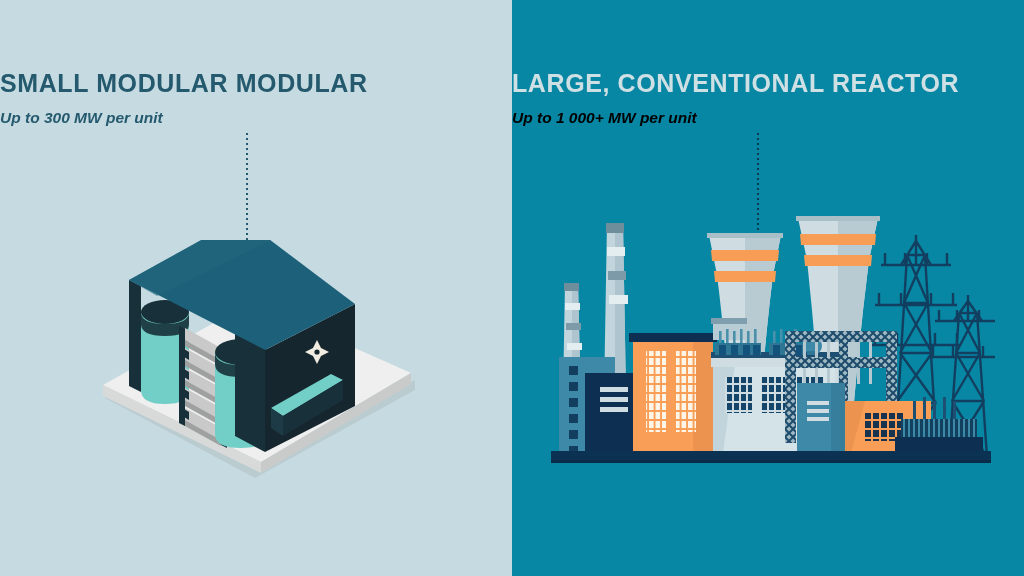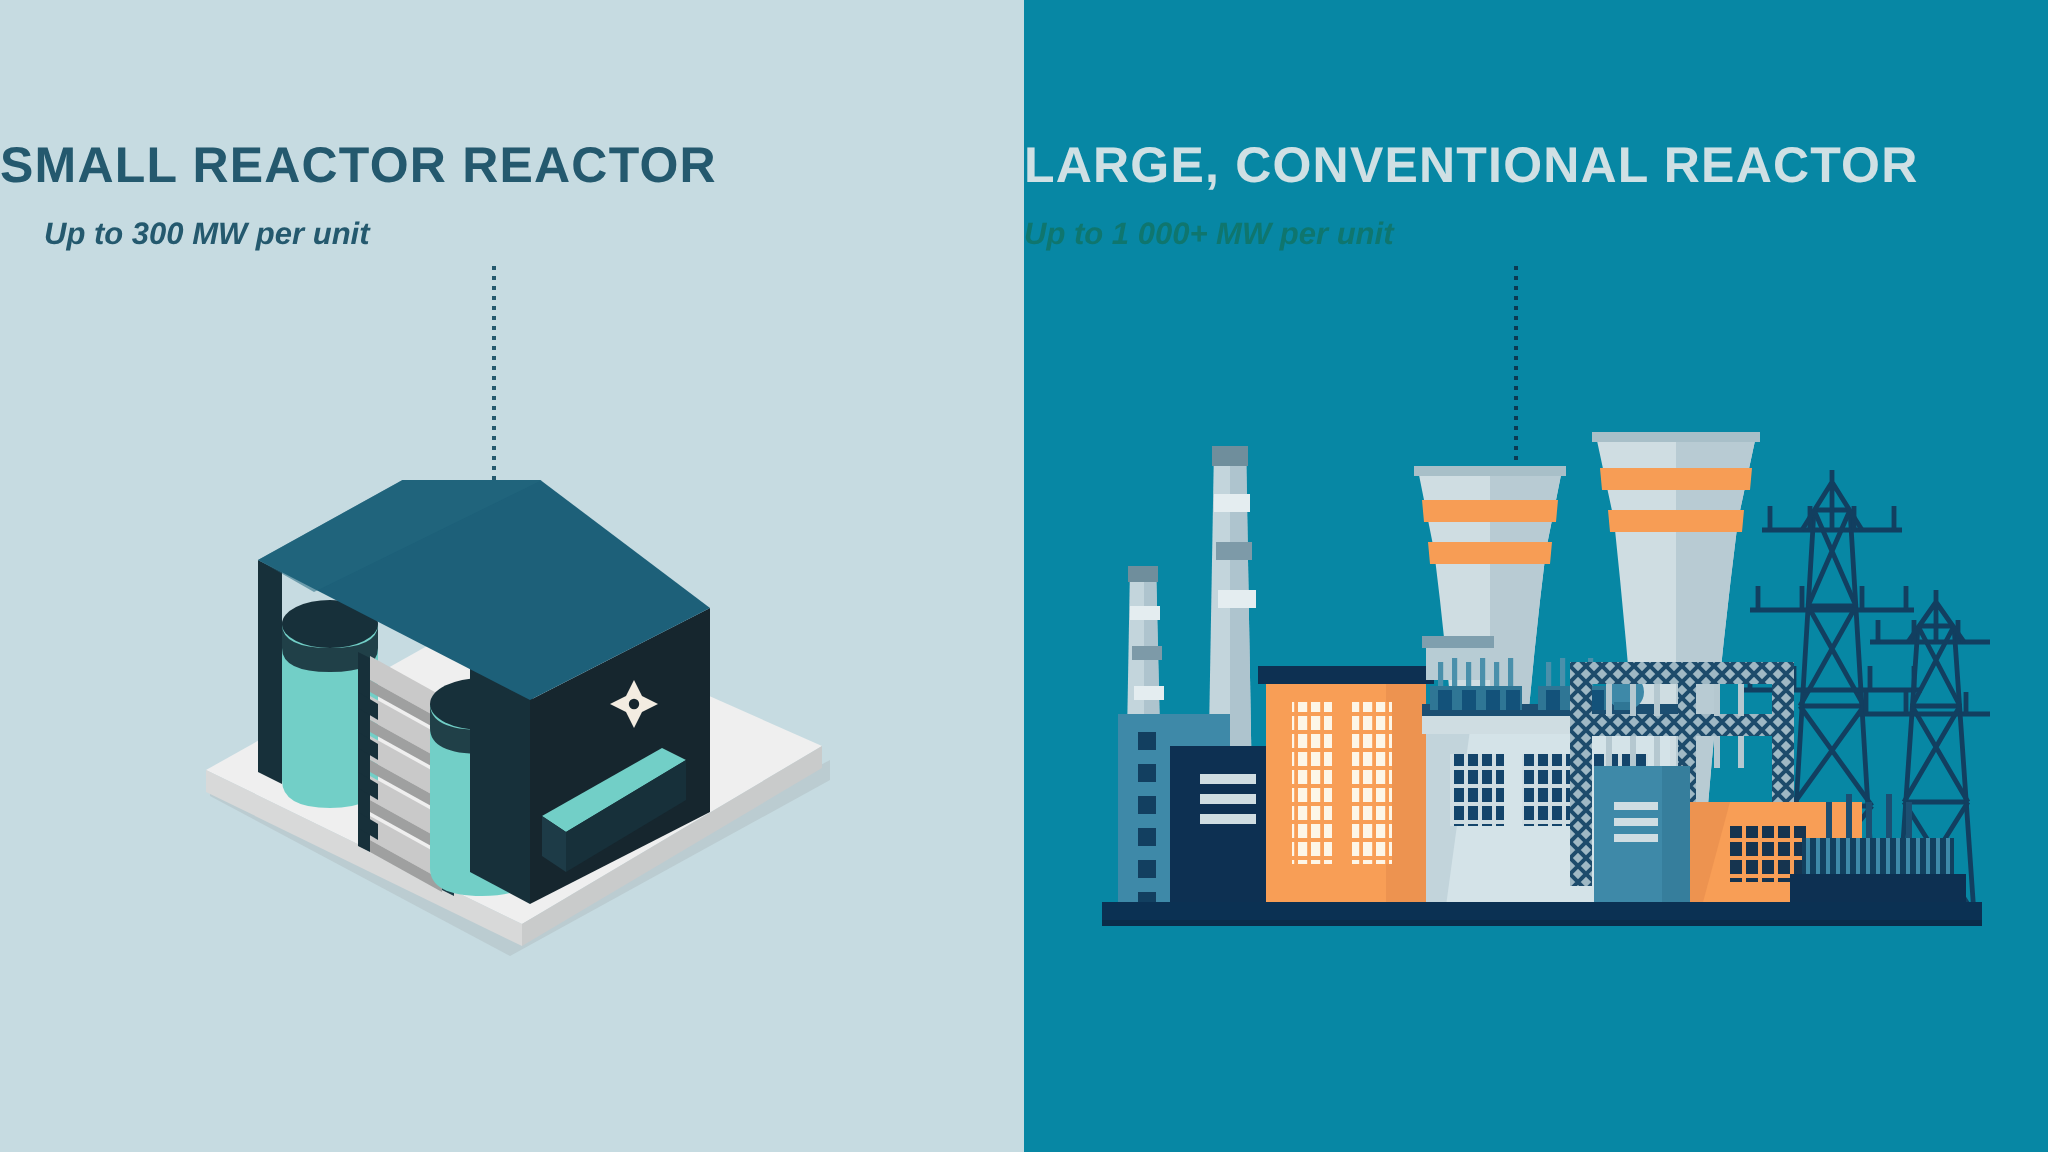--- a/index.html
+++ b/index.html
@@ -19,24 +19,24 @@
     font-size:25px;font-weight:bold;letter-spacing:0.6px;
     margin:0;line-height:1;white-space:nowrap;
   }
   .subtitle{
     font-size:15.5px;font-weight:bold;font-style:italic;
     margin:0;line-height:1;white-space:nowrap;
   }
   .left-title{color:#24596e;}
   .left-sub{color:#24596e;}
   .right-title{color:#cfe0e4;}
-  .right-sub{color:#0f766e;}
+  .right-sub{color:#000000;}
 
   .t-left-title{position:absolute;left:0;width:512px;top:71px;}
-  .t-left-sub{position:absolute;left:0;width:512px;top:110px;padding-left:22px;}
+  .t-left-sub{position:absolute;left:0;width:512px;top:110px;}
   .t-right-title{position:absolute;left:512px;width:444px;top:71px;}
   .t-right-sub{position:absolute;left:512px;width:512px;top:110px;}
 
   
   .leader{position:absolute;width:2px;}
   .leader-left{left:246px;top:133px;height:122px;
     background-image:linear-gradient(to bottom,#24596e 0 2px,transparent 2px 5px);
     background-size:2px 5px;}
   .leader-right{left:757px;top:133px;height:100px;
     background-image:linear-gradient(to bottom,#0b3a52 0 2px,transparent 2px 5px);
@@ -53,21 +53,21 @@
 </head>
 <body>
 
 <div class="stage">
 
   <div class="panel panel-left"></div>
 
   <div class="panel panel-right"></div>
 
   <div class="t-left-title">
-    <p class="title left-title">SMALL REACTOR REACTOR</p>
+    <p class="title left-title">SMALL MODULAR MODULAR</p>
   </div>
   <div class="t-left-sub">
     <p class="subtitle left-sub">Up to 300 MW per unit</p>
   </div>
   <div class="leader leader-left"></div>
 
   <div class="t-right-title">
     <p class="title right-title">LARGE, CONVENTIONAL REACTOR</p>
   </div>
   <div class="t-right-sub">

